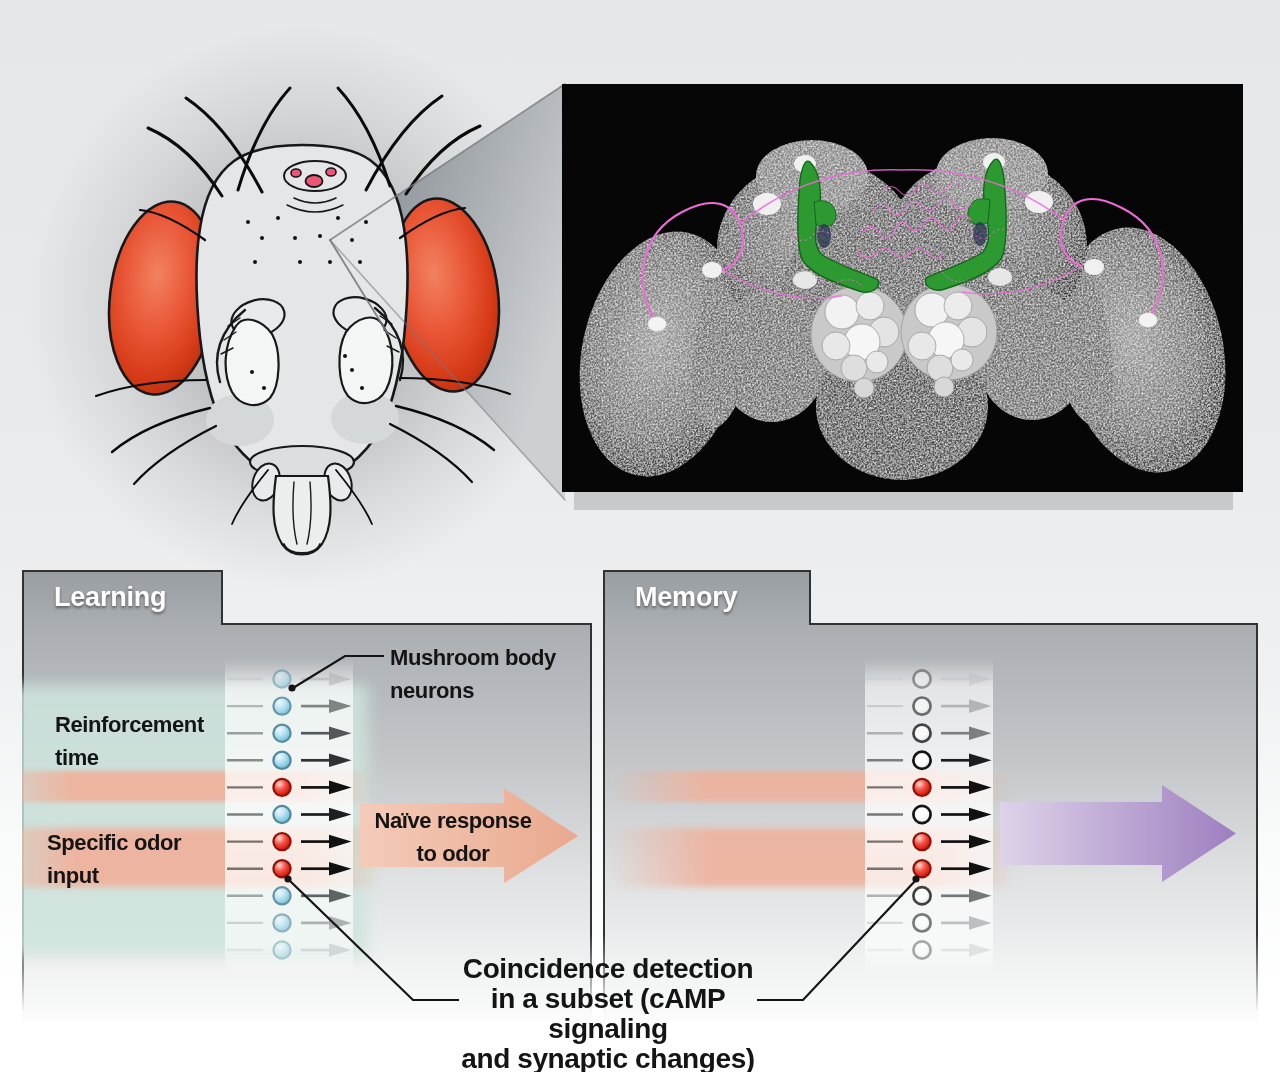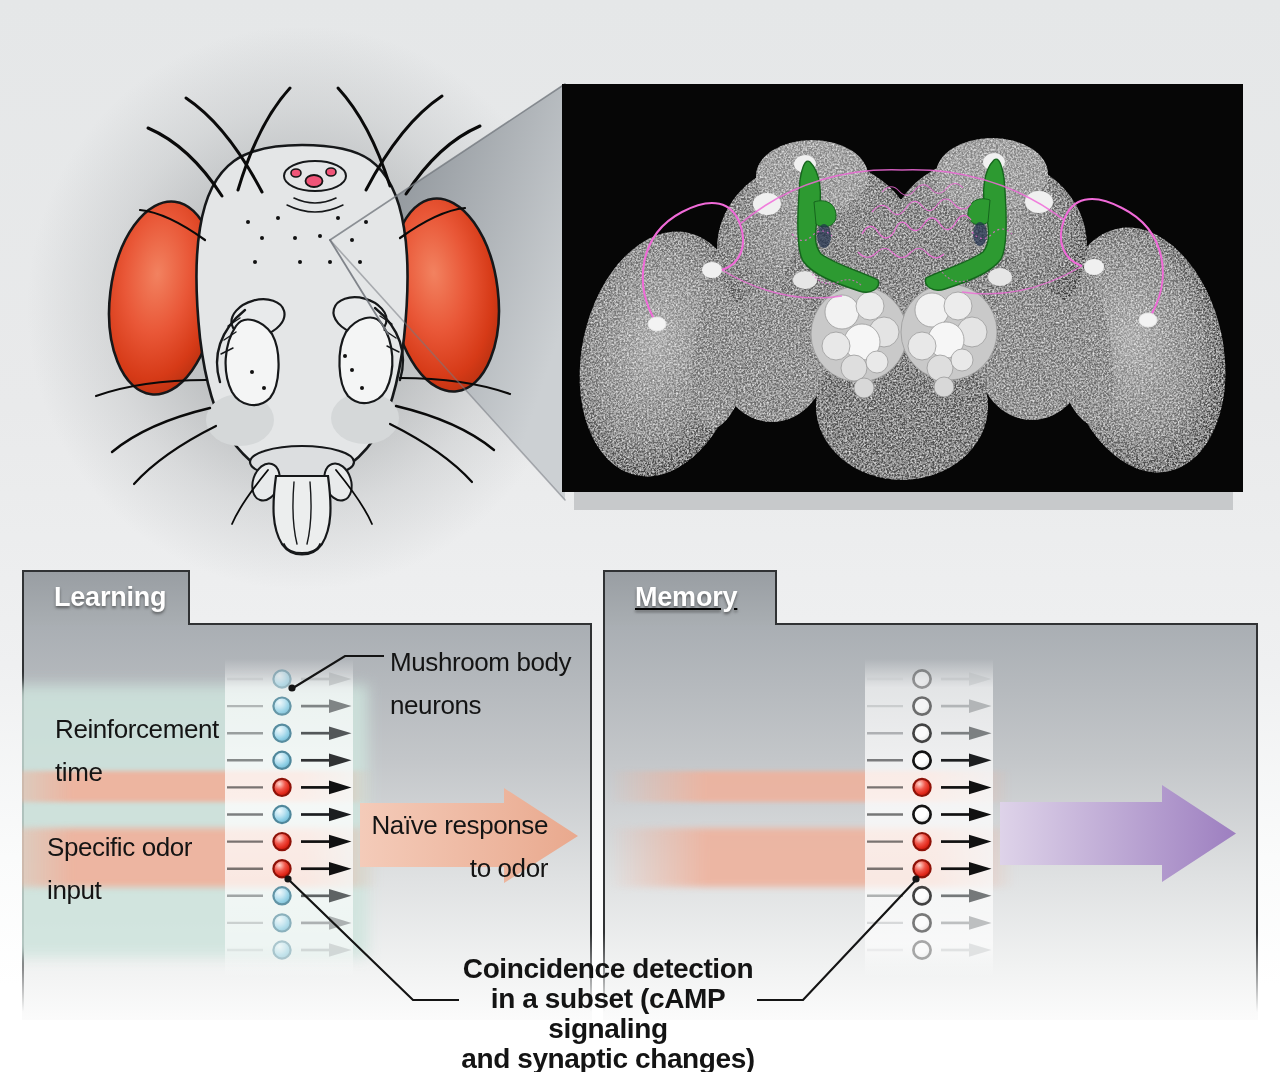--- a/index.html
+++ b/index.html
@@ -14,22 +14,22 @@
   #brain-box{position:absolute;left:562px;top:84px;width:681px;height:408px;background:#060606;z-index:20;}
   #brain-shadow{position:absolute;left:574px;top:492px;width:659px;height:18px;background:#c7c9cb;z-index:19;}
 
   
   .panel{position:absolute;top:570px;height:450px;z-index:30;}
   #learning-panel{left:22px;width:570px;}
   #memory-panel{left:603px;width:655px;}
   .tab{position:absolute;left:0;top:0;height:55px;z-index:3;
        background:linear-gradient(180deg,#999ea3 0%,#a9aeb2 100%);
        border:2px solid var(--panel-border);border-bottom:none;box-sizing:border-box;}
-  #learning-panel .tab{width:168px;}
-  #memory-panel .tab{width:174px;text-decoration:underline;}
+  #learning-panel .tab{width:201px;}
+  #memory-panel .tab{width:208px;}
   .tab-title{margin:10px 0 0 30px;font-size:27px;font-weight:bold;color:#fff;
        letter-spacing:-0.2px;text-shadow:0 2px 3px rgba(30,30,30,.55);}
   .pbody{position:absolute;left:0;top:53px;width:100%;height:397px;overflow:hidden;
        background:linear-gradient(180deg,#a9aeb3 0%,#c3c6c9 34%,#dfe1e2 64%,#f2f3f3 88%,#fbfbfb 100%);}
   .pbody .btop{position:absolute;left:0;top:0;width:100%;height:2px;background:var(--panel-border);}
   .pedge{position:absolute;top:0;width:2px;height:100%;
        background:linear-gradient(180deg,var(--panel-border) 0%,var(--panel-border) 78%,rgba(48,50,52,0) 98%);}
   .pedge.l{left:0;} .pedge.r{right:0;}
 
   
@@ -44,26 +44,26 @@
        background:linear-gradient(90deg,rgba(238,178,157,0) 0%,rgba(238,178,157,.9) 24%,rgba(238,178,157,.9) 80%,rgba(238,178,157,0) 100%);}
   #memory-panel .stripe.s2{left:6px;top:205px;width:406px;height:59px;filter:blur(3px);
        background:linear-gradient(90deg,rgba(238,178,157,0) 0%,rgba(238,178,157,.9) 24%,rgba(238,178,157,.9) 80%,rgba(238,178,157,0) 100%);}
   .strip{position:absolute;top:36px;width:128px;height:318px;
        background:linear-gradient(180deg,rgba(255,255,255,0) 0%,rgba(255,255,255,.62) 9%,rgba(255,255,255,.78) 45%,rgba(255,255,255,.62) 90%,rgba(255,255,255,0) 100%);}
   #learning-panel .strip{left:203px;} #memory-panel .strip{left:262px;}
   .col-svg{position:absolute;top:44px;width:150px;height:305px;overflow:visible;}
   #learning-panel .col-svg{left:203px;} #memory-panel .col-svg{left:262px;}
 
   
-  .lbl{position:absolute;font-size:26px;font-weight:normal;letter-spacing:-0.4px;
-       color:#141414;line-height:43px;white-space:pre-line;}
+  .lbl{position:absolute;font-size:22px;font-weight:bold;letter-spacing:-0.4px;
+       color:#141414;line-height:33px;white-space:pre-line;}
   #reinforcement-label{left:33px;top:85px;}
   #specific-odor-label{left:25px;top:203px;}
   #mushroom-label{left:368px;top:18px;}
-  #naive-label{left:336px;top:181px;width:190px;text-align:right;}
+  #naive-label{left:336px;top:181px;width:190px;text-align:center;}
   #odor-later-label{left:74px;top:222px;width:200px;text-align:center;}
   #learned-label{left:398px;top:179px;width:195px;text-align:center;}
   #coincidence-label{position:absolute;left:448px;top:954px;width:320px;text-align:center;
        font-size:28px;font-weight:bold;letter-spacing:-0.4px;color:#141414;
        line-height:30px;white-space:pre-line;z-index:35;}
 
   .big-arrow{position:absolute;overflow:visible;}
   #naive-arrow-svg{left:330px;top:165px;width:230px;height:96px;}
   #learned-arrow-svg{left:392px;top:162px;width:248px;height:98px;}
 

